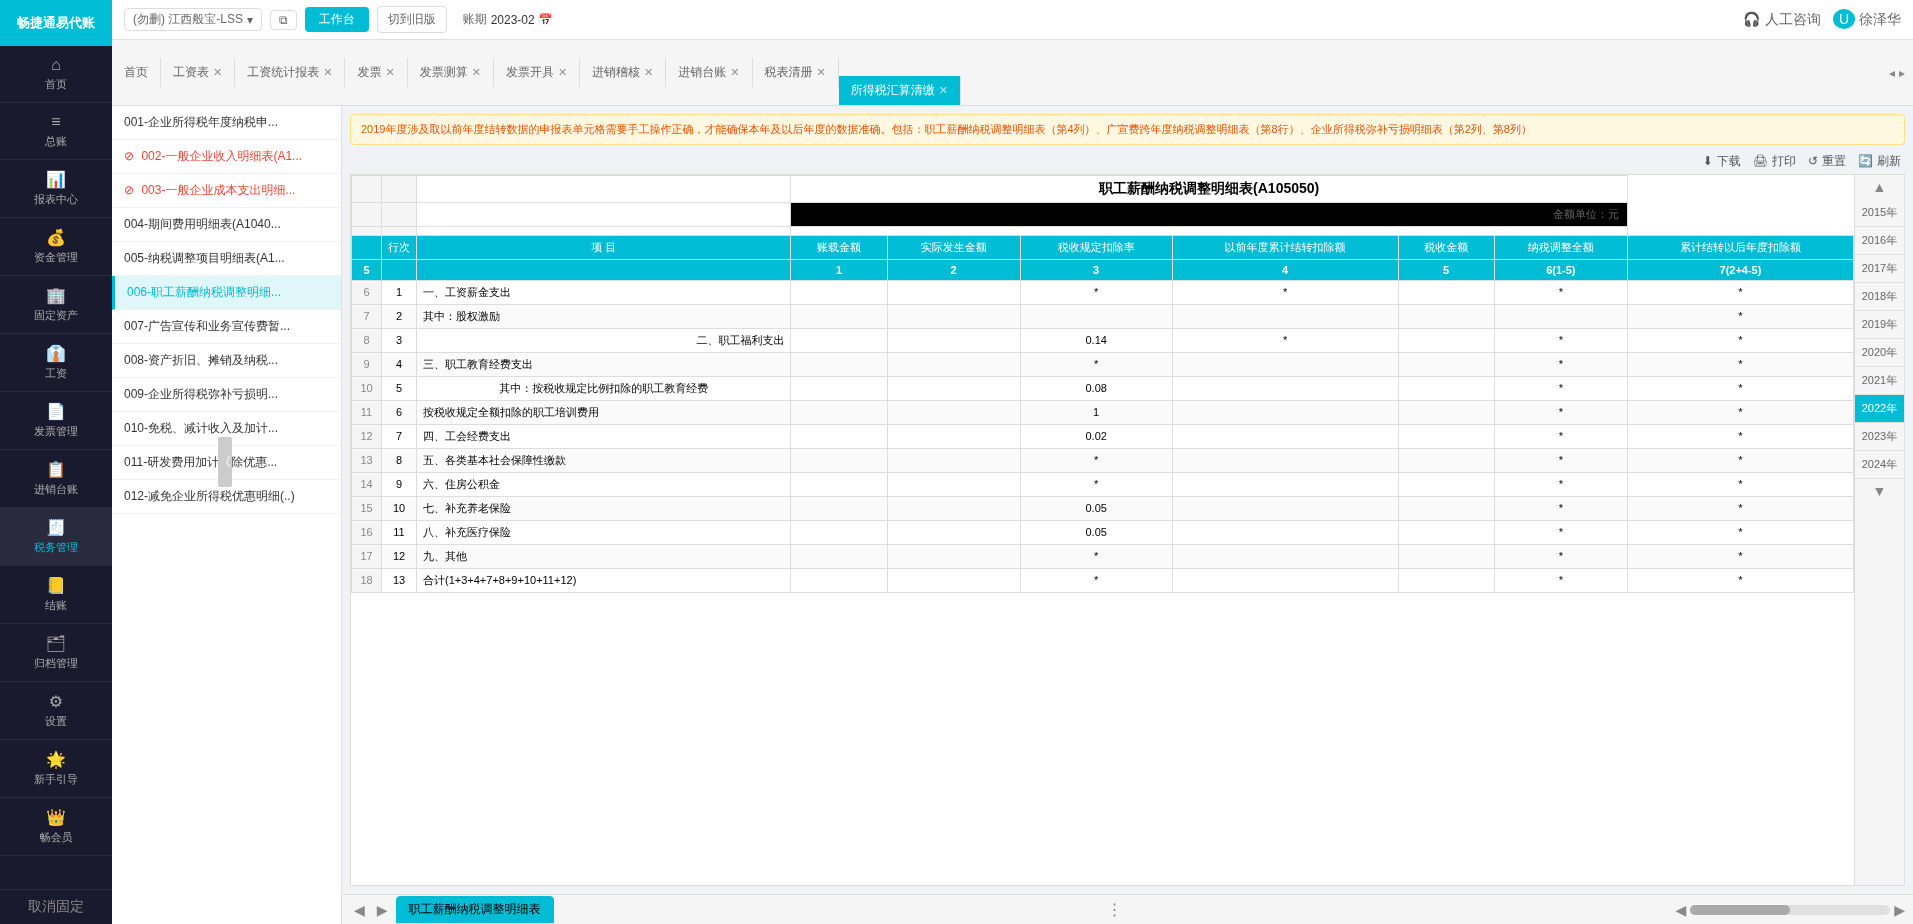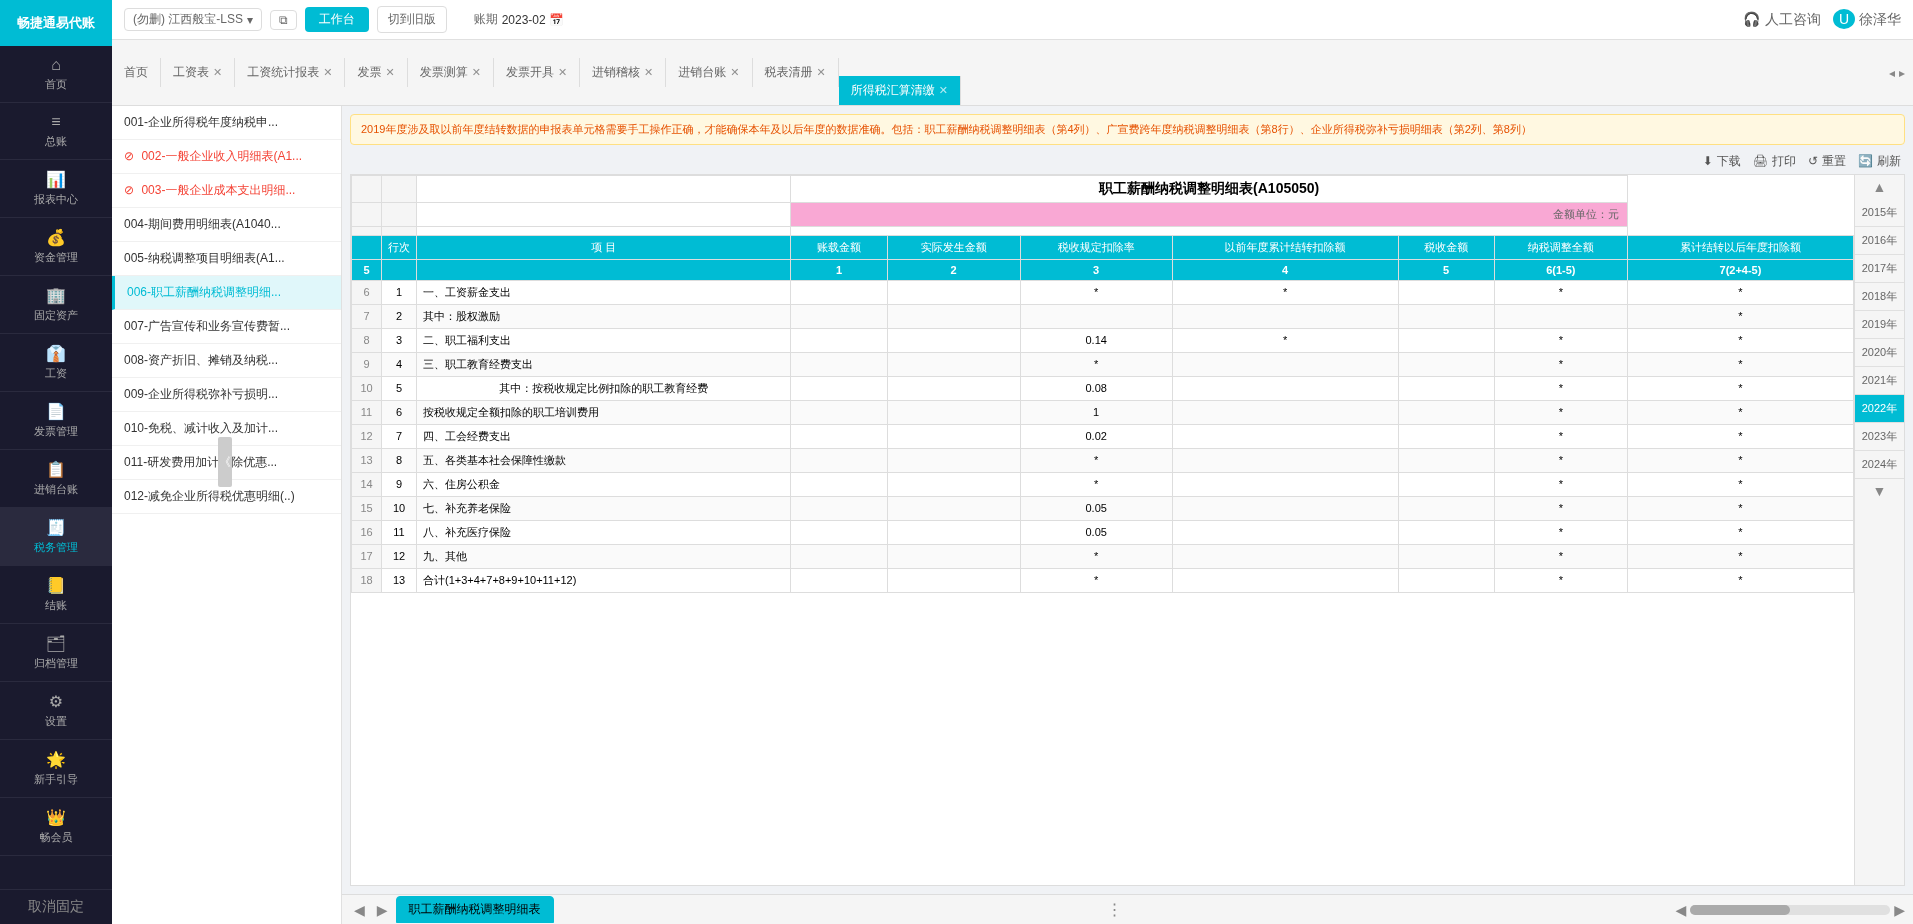--- a/index.html
+++ b/index.html
@@ -14,21 +14,21 @@
     .sidebar-bottom { margin-top: auto; border-top: 1px solid #2a2a3e; }
 
     
     .main { flex: 1; display: flex; flex-direction: column; overflow: hidden; }
 
     
     .topbar { background: white; display: flex; align-items: center; padding: 0 12px; height: 40px; border-bottom: 1px solid #e0e0e0; gap: 8px; }
     .topbar-company { display: flex; align-items: center; gap: 4px; color: #666; font-size: 12px; border: 1px solid #ddd; border-radius: 4px; padding: 2px 8px; }
     .topbar-btn { background: #00bcd4; color: white; border: none; border-radius: 4px; padding: 4px 14px; font-size: 12px; cursor: pointer; }
     .topbar-btn-outline { background: white; color: #666; border: 1px solid #ddd; border-radius: 4px; padding: 4px 10px; font-size: 12px; cursor: pointer; }
-    .topbar-period { display: flex; align-items: center; gap: 4px; font-size: 12px; color: #666; margin-left: 19px; }
+    .topbar-period { display: flex; align-items: center; gap: 4px; font-size: 12px; color: #666; margin-left: 8px; }
     .topbar-right { margin-left: auto; display: flex; align-items: center; gap: 12px; font-size: 14px; color: #666; }
 
     
     .tabs-bar { background: #f5f5f5; display: flex; align-items: center; border-bottom: 1px solid #ddd; overflow: hidden; min-height: 32px; }
     .tab { padding: 6px 12px; font-size: 12px; color: #666; cursor: pointer; border-right: 1px solid #ddd; white-space: nowrap; display: flex; align-items: center; gap: 4px; background: #f5f5f5; }
     .tab.active { background: #00bcd4; color: white; margin-top: 36px; }
     .tab .close { color: inherit; opacity: 0.7; font-size: 11px; }
     .tabs-actions { margin-left: auto; display: flex; align-items: center; padding: 0 8px; gap: 4px; }
 
     
@@ -307,21 +307,21 @@
               <tr>
                 <td class="col-A row-num"></td>
                 <td class="col-A"></td>
                 <td class="col-item"></td>
                 <td colspan="6" style="text-align:center; font-size:14px; font-weight:bold; background:white; border:1px solid #ddd;">职工薪酬纳税调整明细表(A105050)</td>
               </tr>
               <tr>
                 <td class="col-A row-num"></td>
                 <td class="col-A"></td>
                 <td class="col-item"></td>
-                <td colspan="6" style="text-align:right; font-size:11px; color:#666; background:#f9a8d4; border:1px solid #ddd; padding-right:8px;">金额单位：元</td>
+                <td colspan="6" style="text-align:right; font-size:11px; color:#666; background:#000000; border:1px solid #ddd; padding-right:8px;">金额单位：元</td>
               </tr>
               <tr>
                 <td class="col-A row-num"></td>
                 <td class="col-A"></td>
                 <td class="col-item"></td>
                 <td colspan="6" style="border:1px solid #ddd; background:white;"></td>
               </tr>
 
               <tr class="header-row">
                 <th class="row-num"></th>
@@ -371,21 +371,21 @@
                   <td></td>
                   <td></td>
                   <td></td>
                   <td></td>
                   <td></td>
                   <td>*</td>
                 </tr>
                 <tr>
                   <td class="row-num">8</td>
                   <td>3</td>
-                  <td style="text-align: left; margin-top: 48px;">二、职工福利支出</td>
+                  <td style="text-align: right; margin-top: 48px;">二、职工福利支出</td>
                   <td></td>
                   <td></td>
                   <td>0.14</td>
                   <td>*</td>
                   <td></td>
                   <td>*</td>
                   <td>*</td>
                 </tr>
                 <tr>
                   <td class="row-num">9</td>

